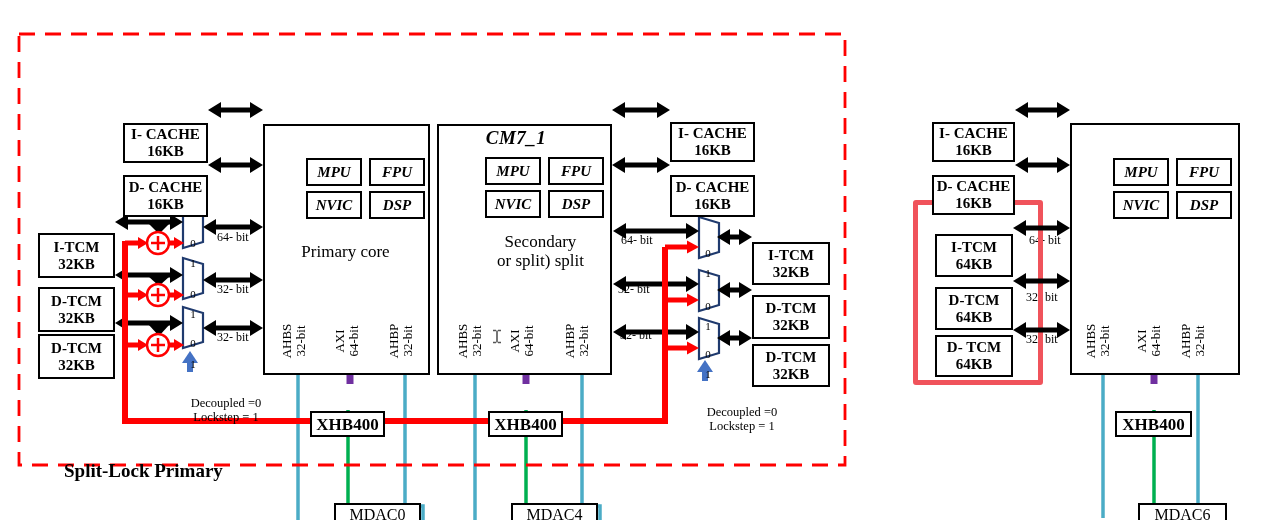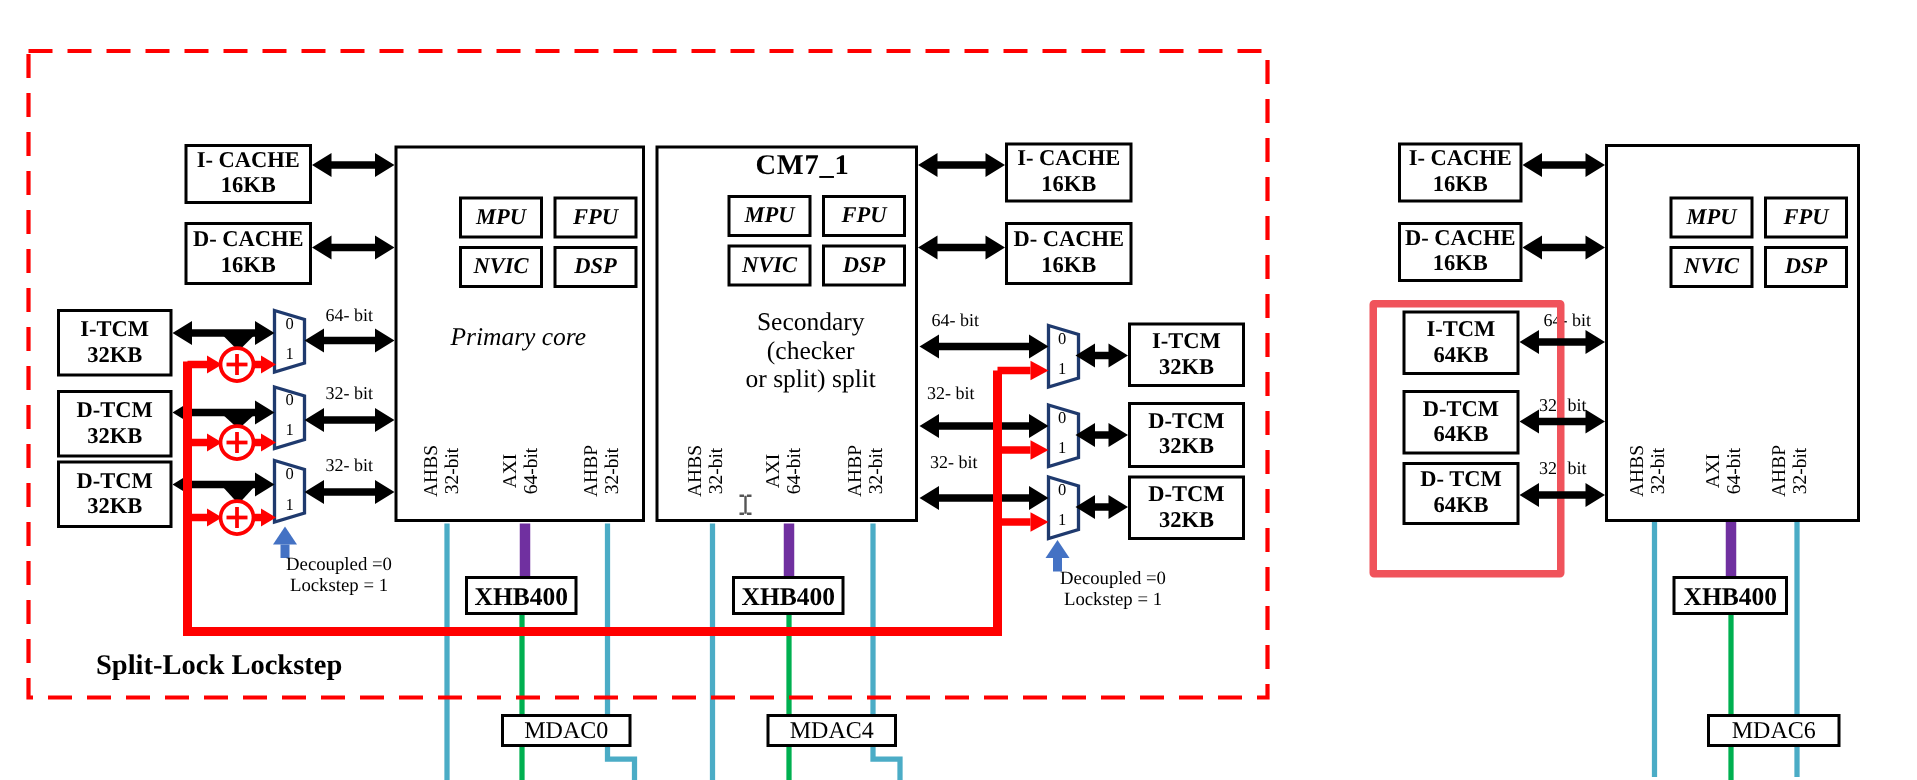--- a/index.html
+++ b/index.html
@@ -1,18 +1,18 @@
 <!DOCTYPE html>
 <html><head>
 <meta charset="utf-8">
 <style>
   html,body{margin:0;padding:0;background:#fff;}
   .stage{position:relative;width:1278px;height:520px;background:#fff;overflow:hidden;
          font-family:"Liberation Serif","DejaVu Serif",serif;color:#000;}
-  .layer{position:absolute;inset:0;}
+  .layer{position:absolute;inset:0;margin-top:27px;}
   .under{z-index:1;}
   .hl{position:absolute;z-index:2;border:5px solid #F0535B;border-radius:3px;background:transparent;}
   #wires{position:absolute;left:0;top:0;z-index:3;pointer-events:none;}
   .over{z-index:4;}
   .box{position:absolute;box-sizing:border-box;border:2px solid #000;background:#fff;
        display:flex;flex-direction:column;align-items:center;justify-content:center;
        text-align:center;font-weight:700;font-size:15px;line-height:17px;}
   .corebox{position:absolute;box-sizing:border-box;border:2px solid #000;background:#fff;}
   .ctitle{position:absolute;text-align:center;font-weight:700;font-size:19px;letter-spacing:.5px;}
   .units{position:absolute;display:grid;grid-template-columns:56px 56px;gap:5px 7px;font-style:italic;}
@@ -233,47 +233,46 @@
     </div>
     <div class="box" style="left:935px;top:308px;width:78px;height:42px;">
       <span>D- TCM</span>
       <span>64KB</span>
     </div>
 
     <div class="corebox" style="left:263px;top:97px;width:167px;height:251px;"></div>
     <div class="corebox" style="left:437px;top:97px;width:175px;height:251px;"></div>
     <div class="corebox" style="left:1070px;top:96px;width:170px;height:252px;"></div>
 
-    <div class="ctitle" style="left:437px;top:100px;width:196px;">CM7_1</div>
+    <div class="ctitle" style="left:418px;top:100px;width:196px;font-style:italic;">CM7_1</div>
 
     <div class="units" style="left:306px;top:131px;">
       <div class="unit">MPU</div>
       <div class="unit">FPU</div>
       <div class="unit">NVIC</div>
       <div class="unit">DSP</div>
     </div>
     <div class="units" style="left:485px;top:130px;">
       <div class="unit">MPU</div>
       <div class="unit">FPU</div>
       <div class="unit">NVIC</div>
       <div class="unit">DSP</div>
     </div>
     <div class="units" style="left:1113px;top:131px;">
       <div class="unit">MPU</div>
       <div class="unit">FPU</div>
       <div class="unit">NVIC</div>
       <div class="unit">DSP</div>
     </div>
 
-    <div class="caption" style="left:263px;top:215px;width:165px;font-style:italic;">
+    <div class="caption" style="left:263px;top:215px;width:165px;">
       <div>Primary core</div>
     </div>
     <div class="caption" style="left:437px;top:205px;width:207px;">
       <div>Secondary</div>
-      <div>(checker</div>
       <div>or split) split</div>
     </div>
 
     <div class="buslbl" style="left:267px;top:300px;">
       <div>AHBS</div>
       <div>32-bit</div>
     </div>
     <div class="buslbl" style="left:320px;top:300px;">
       <div>AXI</div>
       <div>64-bit</div>
@@ -330,21 +329,21 @@
 
     <div class="note" style="left:178px;top:369px;width:96px;">
       <div>Decoupled =0</div>
       <div>Lockstep = 1</div>
     </div>
     <div class="note" style="left:692px;top:378px;width:100px;">
       <div>Decoupled =0</div>
       <div>Lockstep = 1</div>
     </div>
 
-    <div class="splitlock">Split-Lock Lockstep</div>
+    <div class="splitlock">Split-Lock Primary</div>
   </div>
 
   <div class="cursor" style="left:492px;top:329px;">
     <svg width="10" height="15" viewBox="0 0 10 15">
       <path d="M1,1.5 H4 M6,1.5 H9 M5,1.5 V13.5 M1,13.5 H4 M6,13.5 H9" stroke="#555" stroke-width="1.6" fill="none"></path>
     </svg>
   </div>
 </div>
 
 </body></html>

